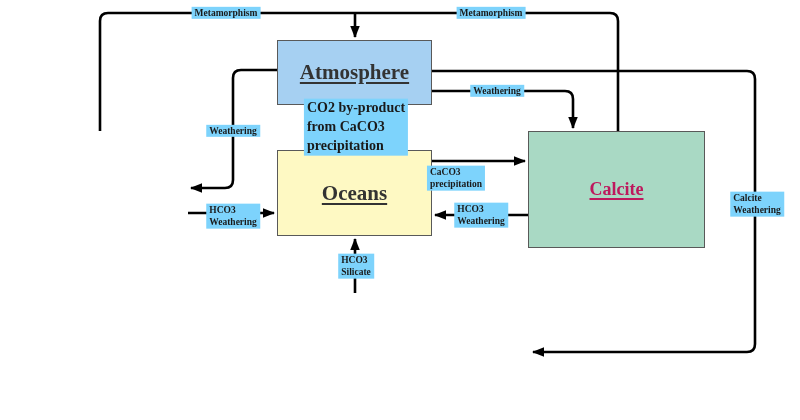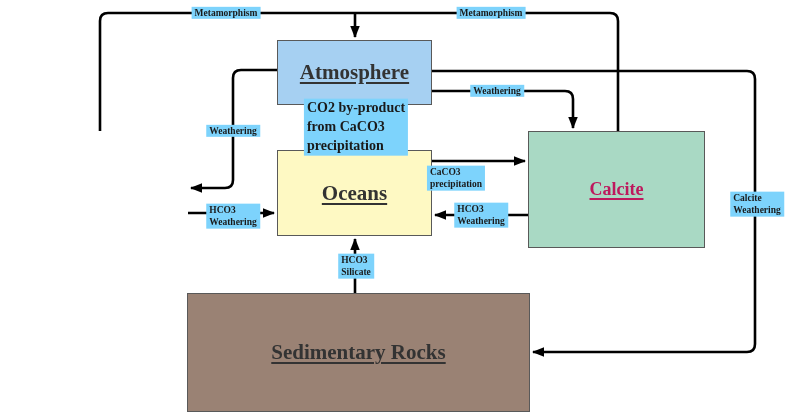--- a/index.html
+++ b/index.html
@@ -46,23 +46,20 @@
 
 <div class="node" style="left: 277px; top: 40px; width: 155px; height: 65px; background: rgb(166, 208, 242); font-size: 21px; border-color: rgb(89, 89, 89); color: rgb(51, 51, 51);">
       <span>Atmosphere</span>
     </div>
     <div class="node" style="left: 277px; top: 150px; width: 155px; height: 86px; background: #fef9c3; font-size: 21px; border-color: rgb(89, 89, 89); color: rgb(51, 51, 51);">
       <span>Oceans</span>
     </div>
     <div class="node" style="left: 528px; top: 131px; width: 177px; height: 117px; background: rgb(169, 217, 196); font-size: 18px; border-color: rgb(89, 89, 89); color: #be185d;">
       <span>Calcite</span>
     </div>
-    <div class="node" style="left: 187px; top: 293px; width: 343px; height: 119px; background: rgb(154, 130, 116); font-size: 21px; border-color: rgb(89, 89, 89); color: rgb(51, 51, 51);">
-      <span>Sedimentary Rocks</span>
-    </div>
     <div class="edge-label" style="left: 226px; top: 13px;">
       <div>Metamorphism</div>
     </div>
     <div class="edge-label" style="left: 491px; top: 13px;">
       <div>Metamorphism</div>
     </div>
     <div class="edge-label" style="left: 233px; top: 131px;">
       <div>Weathering</div>
     </div>
     <div class="edge-label" style="left: 497px; top: 91px;">

